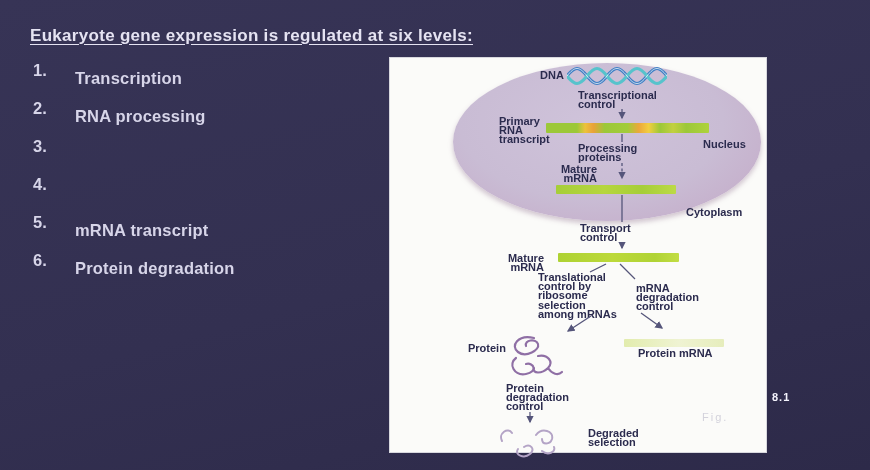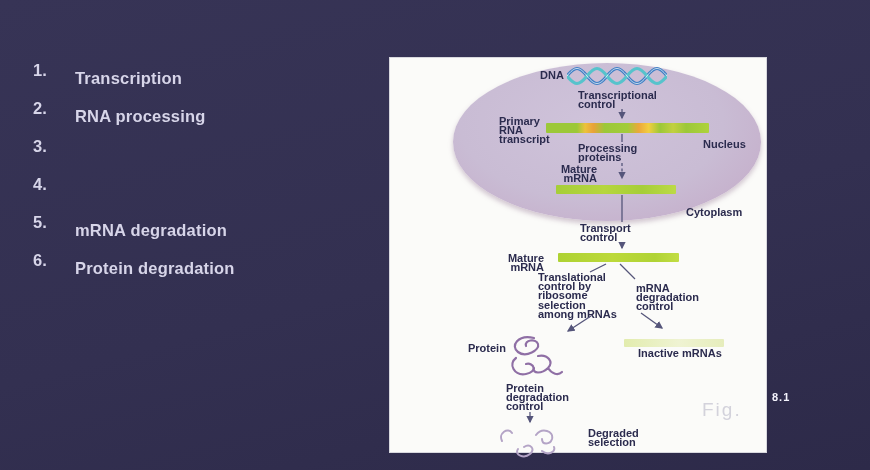--- a/index.html
+++ b/index.html
@@ -39,47 +39,48 @@
     background:linear-gradient(90deg,#9cc838 0%,#9cc838 19%,#ecc23c 24%,#eaa238 29%,#9cc838 36%,#a2cc3a 50%,#eca83a 57%,#f2ce40 63%,#9cc838 70%,#c2d040 78%,#9cc838 86%,#aed23c 100%);
   }
   .bar-mature-nuc{left:166px;top:127px;width:120px;height:9px;
     background:linear-gradient(90deg,#a6ce38,#b6d63e 40%,#a6ce38 72%,#bcda46);}
   .bar-mature-cyto{left:168px;top:195px;width:121px;height:9px;
     background:linear-gradient(90deg,#aed233,#bcd93a 45%,#b0d335 80%,#c2dd44);}
   .bar-inactive{left:234px;top:281px;width:100px;height:8px;
     background:linear-gradient(90deg,var(--inactive-green),#eff3d2 55%,#e6edbc);}
   .arrows{position:absolute;left:0;top:0;pointer-events:none;}
   .fig-ref{position:absolute;left:702px;top:391px;width:130px;height:22px;}
-  .fig-prefix{position:absolute;left:0;top:8px;font-size:19px;letter-spacing:2px;color:#c6c5d2;opacity:.75;}
+  .fig-prefix{position:absolute;left:0;top:20px;font-size:11px;letter-spacing:2px;color:#c6c5d2;opacity:.75;}
   .fig-number{position:absolute;left:70px;top:0;font-size:11px;font-weight:bold;color:#f4f3fc;letter-spacing:1px;}
 </style>
 </head>
 <body>
 
 <div id="slide">
 
+  <div class="title">Eukaryote gene expression is regulated at six levels:</div>
 
   <div class="list">
     <div class="list-row">
       <span class="list-num">1.</span>
       <span class="list-label">Transcription</span>
     </div>
     <div class="list-row">
       <span class="list-num">2.</span>
       <span class="list-label">RNA processing</span>
     </div>
     <div class="list-row">
       <span class="list-num">3.</span>
     </div>
     <div class="list-row">
       <span class="list-num">4.</span>
     </div>
     <div class="list-row">
       <span class="list-num">5.</span>
-      <span class="list-label">mRNA degradation</span>
+      <span class="list-label">mRNA transcript</span>
     </div>
     <div class="list-row">
       <span class="list-num">6.</span>
       <span class="list-label">Protein degradation</span>
     </div>
   </div>
 
   <div class="panel">
 
     <div class="nucleus"></div>
@@ -125,21 +126,21 @@
 degradation
 control</div>
 
     <div class="dlabel" style="left:78px;top:286px;">Protein</div>
 
     <svg style="position:absolute;left:114px;top:274px;" width="60" height="48" viewBox="0 0 60 48">
       <path d="M30,6 C14,2 6,14 14,20 C22,26 36,18 34,12 C32,6 20,8 22,14 M12,26 C4,32 10,44 22,42 C34,40 30,30 22,32 M34,24 C44,22 50,30 44,36 C38,42 28,42 30,36 M44,36 C48,42 54,44 58,40" fill="none" stroke="#8f6fa5" stroke-width="2.2" stroke-linecap="round"></path>
     </svg>
 
     <div class="bar bar-inactive"></div>
-    <div class="dlabel" style="left:248px;top:291px;">Inactive mRNAs</div>
+    <div class="dlabel" style="left:248px;top:291px;">Protein mRNA</div>
 
     <div class="dlabel" style="left:116px;top:326px;width:72px;">Protein
 degradation
 control</div>
 
     <svg style="position:absolute;left:106px;top:365px;" width="64" height="36" viewBox="0 0 64 36">
       <path d="M6,18 C2,10 12,4 16,10 M22,26 C18,32 28,36 34,31 C40,26 34,20 28,24 M40,12 C46,4 58,8 56,16 C54,22 46,22 46,16 M46,28 C52,33 60,29 58,24" fill="none" stroke="#b4a4c6" stroke-width="2" stroke-linecap="round"></path>
     </svg>
 
     <div class="dlabel" style="left:198px;top:371px;width:64px;">Degraded

